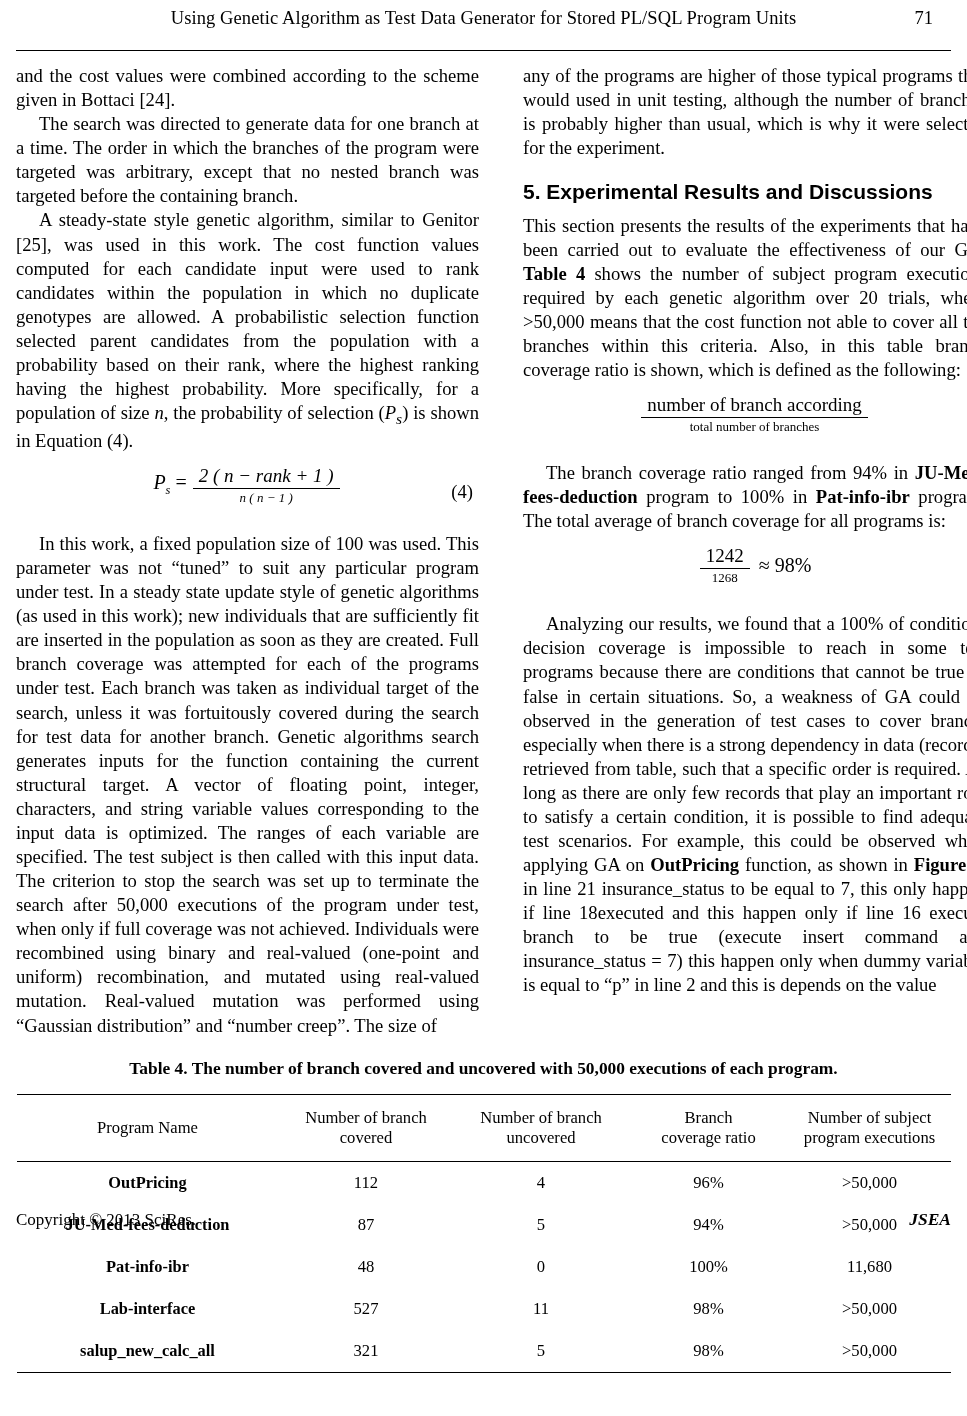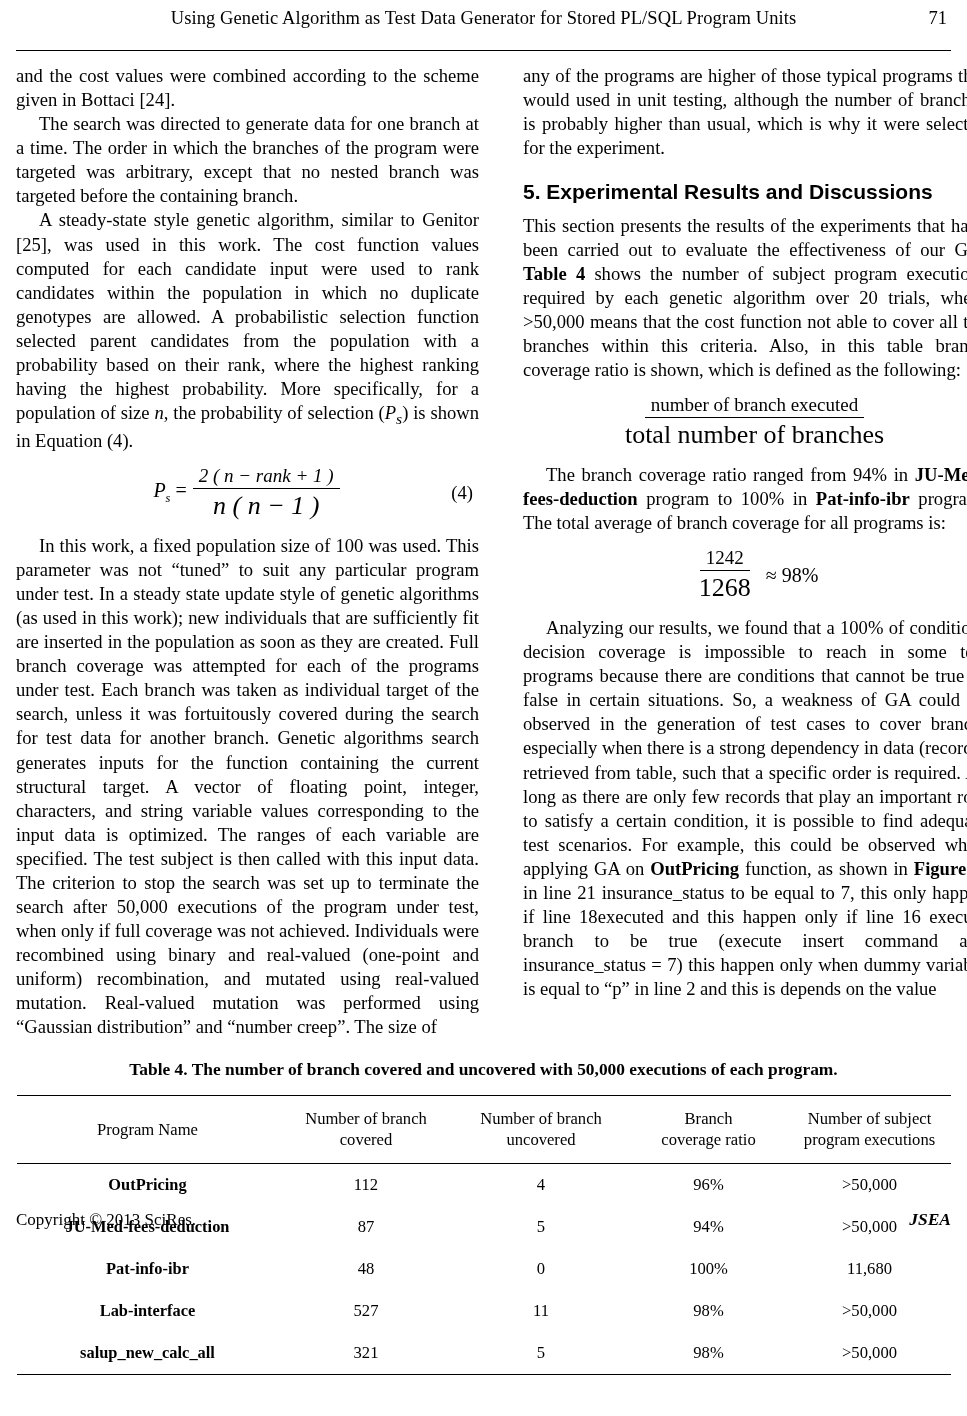--- a/index.html
+++ b/index.html
@@ -31,21 +31,21 @@
     align-items: flex-start;
     justify-content: center;
     padding-top: 8px;
   }
   .runhead-title {
     font-size: 18.5px;
     letter-spacing: .1px;
   }
   .runhead-page {
     position: absolute;
-    right: 4px;
+    right: 18px;
     top: 8px;
     font-size: 18.5px;
   }
   .rule-top {
     border-bottom: 1px solid #000;
     margin: 4px 0 0 0;
     height: 0;
   }
 
   
@@ -107,21 +107,21 @@
   }
   .frac .num {
     padding: 0 6px 1px 6px;
     border-bottom: 1.1px solid #000;
     font-size: 19px;
     line-height: 1.22;
     white-space: nowrap;
   }
   .frac .den {
     padding: 1px 6px 0 6px;
-    font-size: 26px;
+    font-size: 13px;
     line-height: 1.22;
     white-space: nowrap;
   }
   .eq-lhs {
     font-size: 20px;
     margin-right: 4px;
     white-space: nowrap;
   }
   .eq-lhs sub { font-size: .62em; font-style: italic; }
   .approx { font-size: 20px; margin-left: 7px; white-space: nowrap; }
@@ -234,21 +234,21 @@
 
       <p>any of the programs are higher of those typical programs that would used in unit testing, although the number of branches is probably higher than usual, which is why it were selected for the experiment.</p>
 
       <h2 class="section">5. Experimental Results and Discussions</h2>
 
       <p><span>This section presents the results of the experiments that have been carried out to evaluate the effectiveness of our GA. </span><b>Table 4</b><span> shows the number of subject program executions required by each genetic algorithm over 20 trials, where &gt;50,000 means that the cost function not able to cover all the branches within this criteria. Also, in this table branch coverage ratio is shown, which is defined as the following:</span></p>
 
       <div class="eq-block">
         <div class="eq-center math">
           <span class="frac">
-            <span class="num">number of branch executed</span>
+            <span class="num">number of branch according</span>
             <span class="den">total number of branches</span>
           </span>
         </div>
       </div>
 
       <p class="indent"><span>The branch coverage ratio ranged from 94% in </span><b>JU-Med-fees-deduction</b><span> program to 100% in </span><b>Pat-info-ibr</b><span> program. The total average of branch coverage for all programs is:</span></p>
 
       <div class="eq-block">
         <div class="eq-center math">
           <span class="frac">

